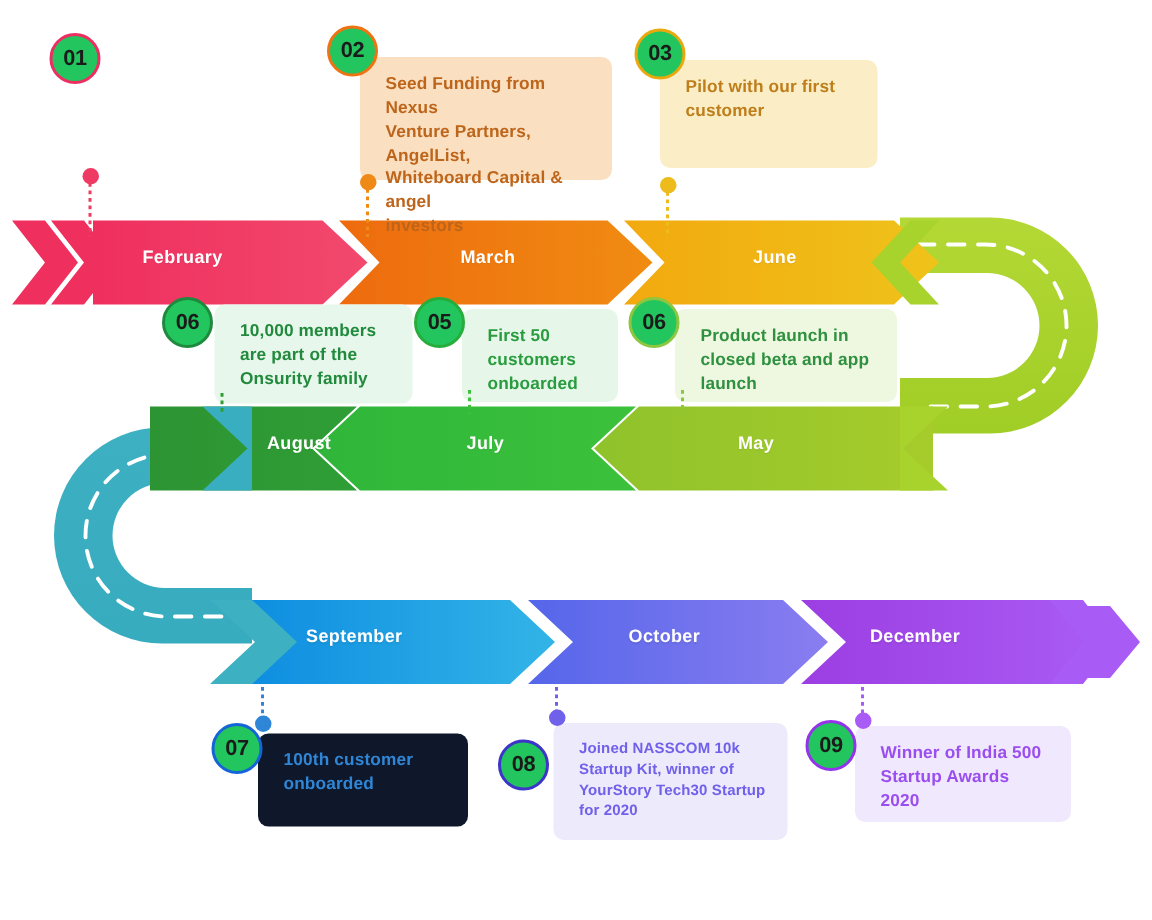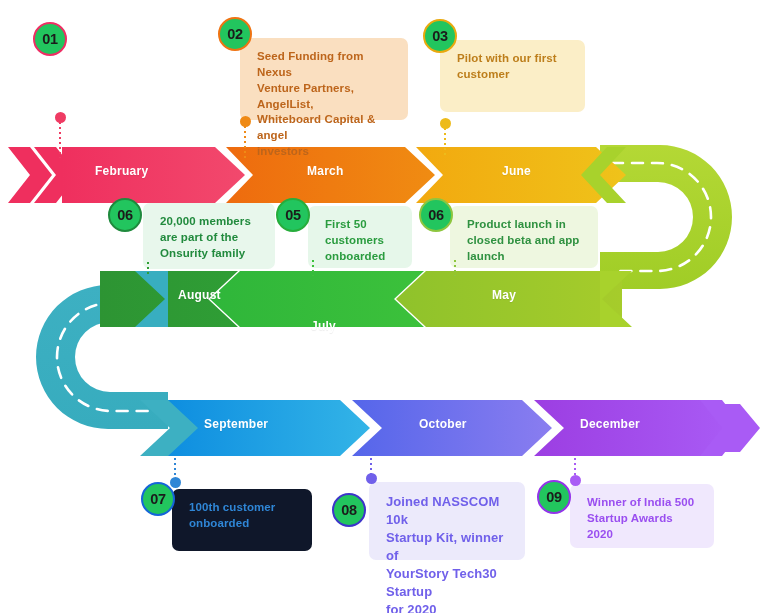--- a/index.html
+++ b/index.html
@@ -189,21 +189,21 @@
         <path d="M 722 404 L 740 404 L 760 428 L 740 452 L 722 452 L 742 428 Z" fill="#a95bf5"></path>
       </g>
     </g>
   </svg>
 
   <div class="month" style="left:95px; top:164px;">February</div>
   <div class="month" style="left:307px; top:164px;">March</div>
   <div class="month" style="left:502px; top:164px;">June</div>
 
   <div class="month" style="left:492px; top:288px;text-align:center;">May</div>
-  <div class="month" style="left:311px; top:288px;margin-top:31px;">July</div>
+  <div class="month" style="left:311px; top:288px;">July</div>
   <div class="month" style="left:178px; top:288px;">August</div>
 
   <div class="month" style="left:204px; top:417px;">September</div>
   <div class="month" style="left:419px; top:417px;">October</div>
   <div class="month" style="left:580px; top:417px;">December</div>
 
   <div class="badge" style="left:33px; top:22px; border-color:#ed2e63;">01</div>
   <div class="conn down" style="left:55px; top:112px; color:#ef3b63;">
     <span class="dot" style="background:#ef3b63;"></span>
     <span class="stem" style="height:36px;"></span>
@@ -245,40 +245,40 @@
     <span class="ct">First 50
 customers
 onboarded</span>
   </div>
   <div class="badge" style="left:276px; top:198px; border-color:#27ad3c;">05</div>
   <div class="conn down" style="left:308px; top:260px; color:#3cc13b;">
     <span class="stem" style="height:16px; top:0;"></span>
   </div>
 
   <div class="callout" style="left:143px; top:203px; width:132px; height:66px; background:#e8f7ec; color:#218a3d; font-size:11.5px;">
-    <span class="ct">20,000 members
+    <span class="ct">10,000 members
 are part of the
 Onsurity family</span>
   </div>
   <div class="badge" style="left:108px; top:198px; border-color:#1f8a3d;">06</div>
   <div class="conn down" style="left:143px; top:262px; color:#2f9e35;">
     <span class="stem" style="height:14px; top:0;"></span>
   </div>
 
   <div class="callout" style="left:172px; top:489px; width:140px; height:62px; background:#0f172a; color:#2f86d6; font-size:11.5px;">
     <span class="ct">100th customer
 onboarded</span>
   </div>
   <div class="badge" style="left:141px; top:482px; border-color:#1565d8;">07</div>
   <div class="conn up" style="left:170px; top:458px; height:30px; color:#2f86d6;">
     <span class="dot" style="background:#2f86d6;"></span>
     <span class="stem" style="top:0; height:20px;"></span>
   </div>
 
-  <div class="callout" style="left:369px; top:482px; width:156px; height:78px; background:#eceafb; color:#7060ea; font-size:13px;">
+  <div class="callout" style="left:369px; top:482px; width:156px; height:78px; background:#eceafb; color:#7060ea; font-size:10px;">
     <span class="ct">Joined NASSCOM 10k
 Startup Kit, winner of
 YourStory Tech30 Startup
 for 2020</span>
   </div>
   <div class="badge" style="left:332px; top:493px; border-color:#3d35c9;">08</div>
   <div class="conn up" style="left:366px; top:458px; height:26px; color:#7060ea;">
     <span class="dot" style="background:#7060ea;"></span>
     <span class="stem" style="top:0; height:16px;"></span>
   </div>

